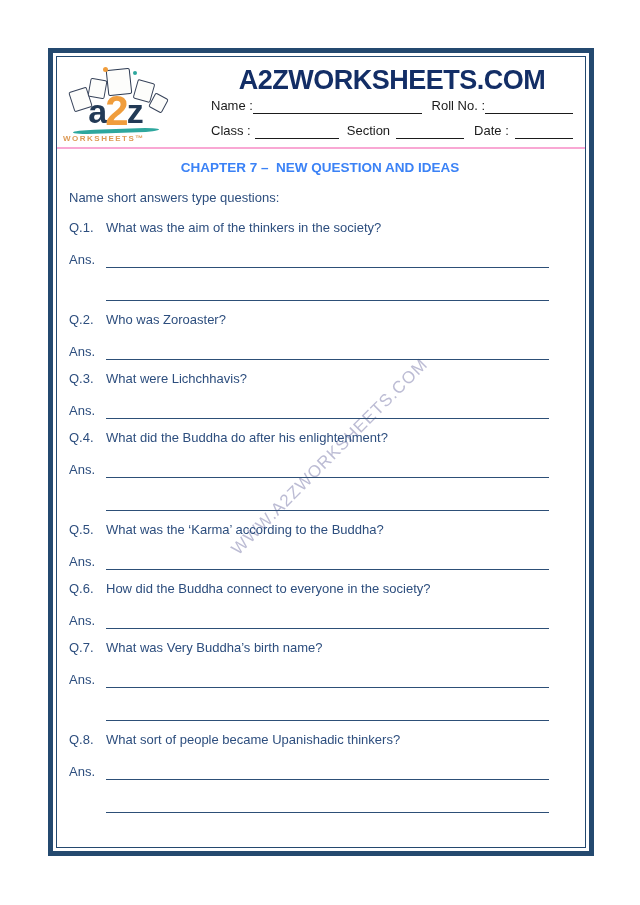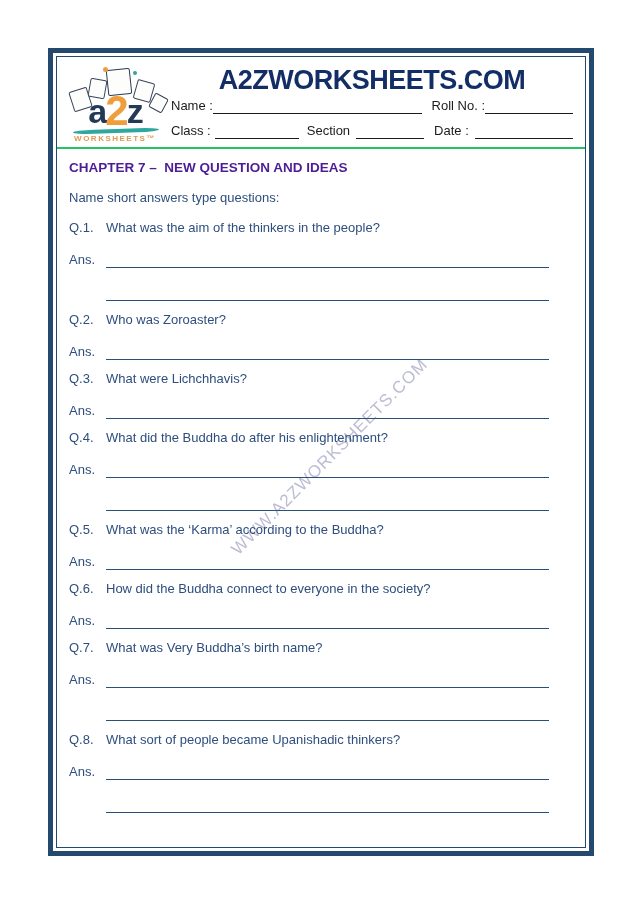--- a/index.html
+++ b/index.html
@@ -27,23 +27,24 @@
     height: calc(100% - 6px);
     border: 1px solid #24496f;
     overflow: hidden;
   }
   
   .header {
     display: flex;
     box-sizing: border-box;
     height: 92px;
     padding: 6px 10px 0 6px;
-    border-bottom: 2px solid #22c55e;
+    border-bottom: 2px solid #f9a8d4;
     position: relative;
     z-index: 1;
+    gap: 40px;
   }
   .logo {
     position: relative;
     width: 104px;
     flex: none;
   }
   .paper {
     position: absolute;
     background: #fdfdfb;
     border: 1.5px solid #37435a;
@@ -81,21 +82,20 @@
     height: 4px;
     border-radius: 50% / 100%;
     background: #2ea79e;
     transform: rotate(-2deg);
   }
   .logo-caption {
     position: absolute;
     left: 0;
     top: 71px;
     width: 104px;
-    text-align: center;
     font-size: 8px;
     font-weight: bold;
     letter-spacing: 1.5px;
     color: #dd9a55;
   }
   .header-right {
     flex: 1;
     display: flex;
     flex-direction: column;
     padding: 0 2px 0 4px;
@@ -135,23 +135,24 @@
   
   .content {
     position: relative;
     z-index: 1;
     padding: 0 14px 0 12px;
     font-size: 13px;
     color: #2d4e7e;
     line-height: 17px;
   }
   .chapter-title {
+    text-align: center;
     font-weight: bold;
     font-size: 13.5px;
-    color: #4c1d95;
+    color: #3b82f6;
     margin-top: 10px;
     white-space: pre-wrap;
   }
   .instruction {
     margin-top: 13px;
   }
   .qa { margin-top: 10px; }
   .qa:first-child { margin-top: 13px; }
   .q-row, .a-row {
     display: flex;
@@ -227,21 +228,21 @@
       </div>
     </div>
 
     <div class="content">
       <div class="chapter-title">CHAPTER 7 –  NEW QUESTION AND IDEAS</div>
       <div class="instruction">Name short answers type questions:</div>
       <div>
   <div class="qa">
     <div class="q-row">
       <span class="q-num">Q.1.</span>
-      <span class="q-text">What was the aim of the thinkers in the people?</span>
+      <span class="q-text">What was the aim of the thinkers in the society?</span>
     </div>
     <div class="a-row">
       <span class="q-num">Ans.</span>
       <span class="ans-line"></span>
     </div>
   <div class="a-row extra">
               <span class="q-num"></span>
               <span class="ans-line"></span>
             </div>
           </div>

